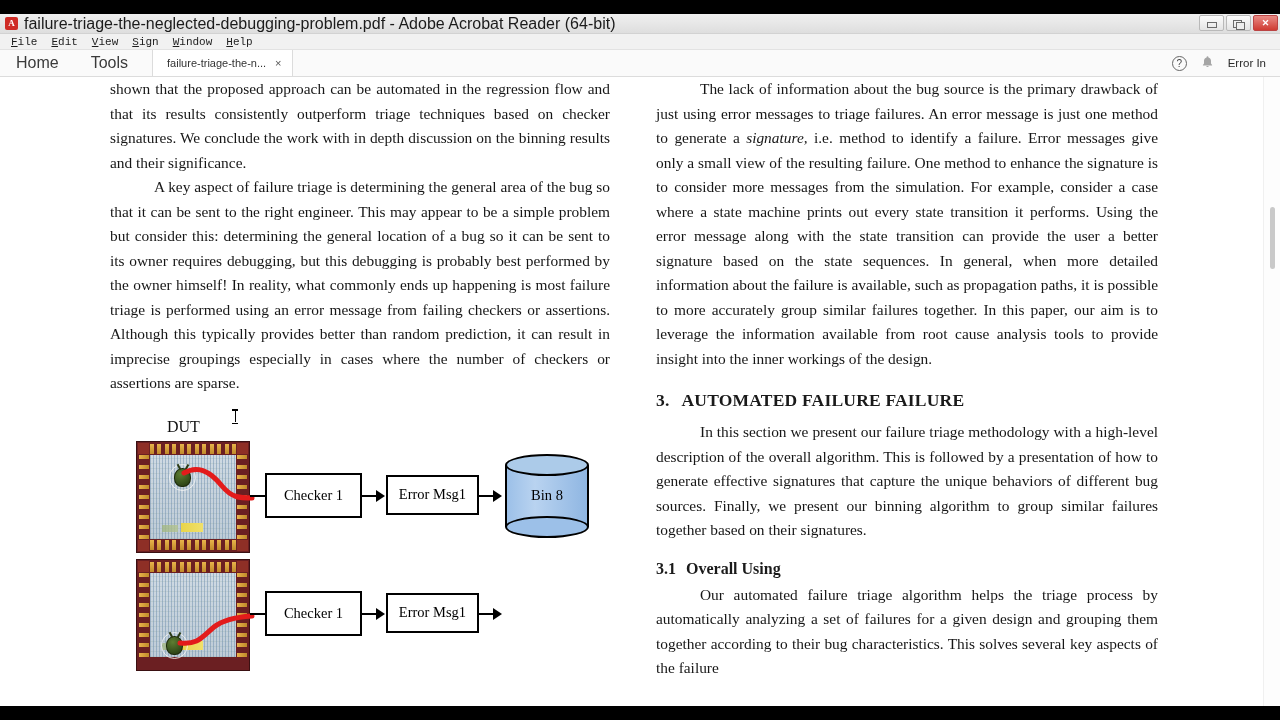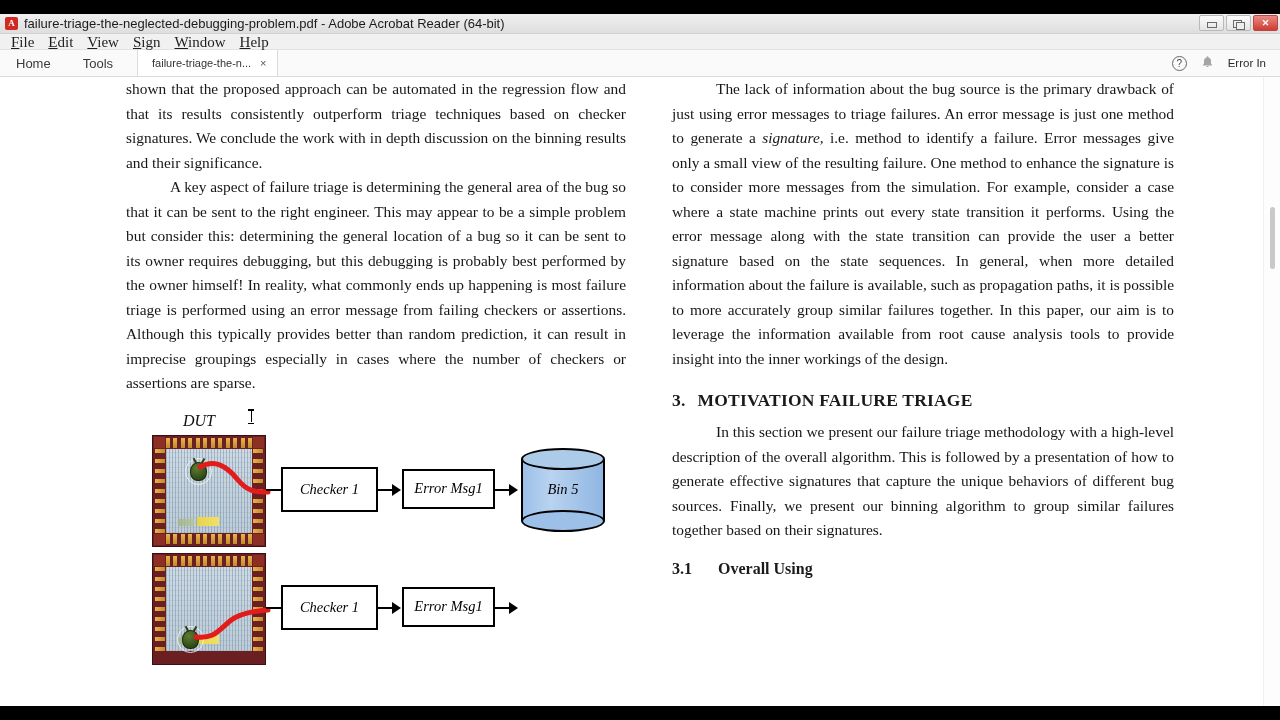--- a/index.html
+++ b/index.html
@@ -29,21 +29,21 @@
     display:flex; align-items:center;
   }
   .app-icon {
     width:13px; height:13px; margin-left:5px; margin-right:6px;
     background:#cf2b25; border-radius:2px;
     color:#fff; font-size:9px; line-height:13px; text-align:center;
     font-family:"Liberation Serif", serif; font-weight:bold;
     flex:none;
   }
   .title-text {
-    font-size:13px; color:#1b1b1b; white-space:nowrap;
+    font-size:16px; color:#1b1b1b; white-space:nowrap;
     font-family:"Liberation Sans", sans-serif;
   }
   .win-controls { position:absolute; right:2px; top:1px; display:flex; gap:2px; }
   .win-btn {
     width:25px; height:16px; border:1px solid #b9b9b9; border-radius:2px;
     background:linear-gradient(to bottom,#fdfdfd,#e4e4e4);
     position:relative;
   }
   .win-btn.close { background:linear-gradient(to bottom,#e98b85,#cf3b32); border-color:#b44; }
   .win-btn .g { position:absolute; left:50%; top:50%; transform:translate(-50%,-50%); font-size:9px; color:#333; line-height:1; }
@@ -51,33 +51,33 @@
   .win-btn .minbox { position:absolute; left:7px; top:6px; width:10px; height:6px; border:1px solid #6a6a6a; }
   .win-btn .restbox { position:absolute; left:6px; top:4px; width:9px; height:8px; border:1px solid #6a6a6a; }
   .win-btn .restbox2 { position:absolute; left:9px; top:6px; width:9px; height:8px; border:1px solid #6a6a6a; background:#eee; }
 
   
   .menu-bar {
     height:16px; background:#f1f1f1; display:flex; align-items:center;
     padding-left:4px; border-bottom:1px solid #e2e2e2;
   }
   .menu-item {
-    font-size:15px; color:#1d1d1d; padding:0 7px; line-height:16px;
-    font-family:Liberation Serif, serif; white-space:nowrap; cursor:default;
+    font-size:11px; color:#1d1d1d; padding:0 7px; line-height:16px;
+    font-family:Liberation Mono, monospace; white-space:nowrap; cursor:default;
   }
   .menu-item .u { text-decoration:underline; }
 
   
   .tool-bar {
     height:27px; background:#fafafa; border-bottom:1px solid #dcdcdc;
     display:flex; align-items:stretch; position:relative;
   }
   .tb-btn {
     display:flex; align-items:center; padding:0 16px;
-    font-size:13px; color:#3a3a3a; white-space:nowrap;
+    font-size:16px; color:#3a3a3a; white-space:nowrap;
     font-family:"Liberation Sans", sans-serif; cursor:default;
   }
   .doc-tab {
     display:flex; align-items:center; gap:9px;
     padding:0 10px 0 14px; margin-left:8px;
     background:#ffffff; border-left:1px solid #dcdcdc; border-right:1px solid #dcdcdc;
     font-size:11px; color:#333; white-space:nowrap;
   }
   .doc-tab .close-x { font-size:11px; color:#555; cursor:pointer; }
   .tb-right { margin-left:auto; display:flex; align-items:center; gap:14px; padding-right:14px; }
@@ -88,21 +88,21 @@
   }
   .bell { font-size:13px; color:#9a9a9a; line-height:1; }
   .signin { font-size:11.5px; color:#2b2b2b; white-space:nowrap; }
 
   
   .doc-view {
     position:relative; width:100%; height:629px;
     background:#ffffff; overflow:hidden;
   }
   .page {
-    position:absolute; left:16px; top:0; width:1263px; height:100%;
+    position:absolute; left:0; top:0; width:1263px; height:100%;
     background:#ffffff;
   }
   .col {
     position:absolute; top:0;
     font-family:"Liberation Serif", serif;
     color:#1a1a1a;
   }
   .col-left { left:110px; width:500px; }
   .col-right { left:656px; width:502px; }
 
@@ -116,25 +116,25 @@
   p.body.indent { text-indent:44px; }
   h2.sec {
     font-size:17.5px; font-weight:bold; margin:19px 0 9px 0;
     font-family:"Liberation Serif", serif; letter-spacing:0.2px;
   }
   h2.sec .num { margin-right:12px; }
   h3.subsec {
     font-size:16px; font-weight:bold; margin:17px 0 5px 0;
     font-family:"Liberation Serif", serif;
   }
-  h3.subsec .num { margin-right:26px; }
+  h3.subsec .num { margin-right:10px; }
   em.it { font-style:italic; }
 
   
-  .figure { position:relative; margin-top:16px; width:500px;font-style:italic; }
+  .figure { position:relative; margin-top:22px; width:500px; }
   .fig-caption-top {
     font-family:"Liberation Serif", serif; font-size:16px;
     margin-left:57px; margin-bottom:5px; color:#111;
   }
   .fig-row { position:relative; height:112px; margin-bottom:6px; }
 
   
   .chip {
     position:absolute; left:26px; width:114px; height:112px;
     background:#6b1f22;
@@ -393,21 +393,21 @@
 
               <div class="flowbox box-errmsg">Error Msg1</div>
 
               <div class="line" style="left:369px; top:54px; width:16px;"></div>
               <div class="arrowhead" style="left:383px; top:49px;"></div>
 
               <div class="cyl">
                 <div class="cyl-body"></div>
                 <div class="cyl-bot"></div>
                 <div class="cyl-top"></div>
-                <div class="cyl-label">Bin 5</div>
+                <div class="cyl-label">Bin 8</div>
               </div>
             </div>
 
             <div class="fig-row">
               <div class="chip">
                 <div class="chip-inner">
                   <div class="chip-yellow2"></div>
                   <div class="chip-yellow"></div>
                 </div>
                 <div class="pads-top">
@@ -470,29 +470,30 @@
               <div class="arrowhead" style="left:383px; top:49px;"></div>
 
             </div>
           </div>
         </div>
 
         <div class="col col-right">
           <p class="body indent"><span>The lack of information about the bug source is the primary drawback of just using error messages to triage failures. An error message is just one method to generate a </span><em class="it">signature,</em><span> i.e. method to identify a failure. Error messages give only a small view of the resulting failure. One method to enhance the signature is to consider more messages from the simulation. For example, consider a case where a state machine prints out every state transition it performs. Using the error message along with the state transition can provide the user a better signature based on the state sequences. In general, when more detailed information about the failure is available, such as propagation paths, it is possible to more accurately group similar failures together. In this paper, our aim is to leverage the information available from root cause analysis tools to provide insight into the inner workings of the design.</span></p>
 
           <h2 class="sec">
-            <span class="num">3.</span><span>MOTIVATION FAILURE TRIAGE</span>
+            <span class="num">3.</span><span>AUTOMATED FAILURE FAILURE</span>
           </h2>
 
           <p class="body indent">In this section we present our failure triage methodology with a high-level description of the overall algorithm.  This is followed by a presentation of how to generate effective signatures that capture the unique behaviors of different bug sources. Finally, we present our binning algorithm to group similar failures together based on their signatures.</p>
 
           <h3 class="subsec">
             <span class="num">3.1</span><span>Overall Using</span>
           </h3>
 
+          <p class="body indent">Our automated failure triage algorithm helps the triage process by automatically analyzing a set of failures for a given design and grouping them together according to their bug characteristics.  This solves several key aspects of the failure</p>
         </div>
 
         <div class="ibeam">
           <span class="cap-t"></span>
             <span class="stem"></span>
             <span class="cap-b"></span>
         </div>
 
       </div>
 

